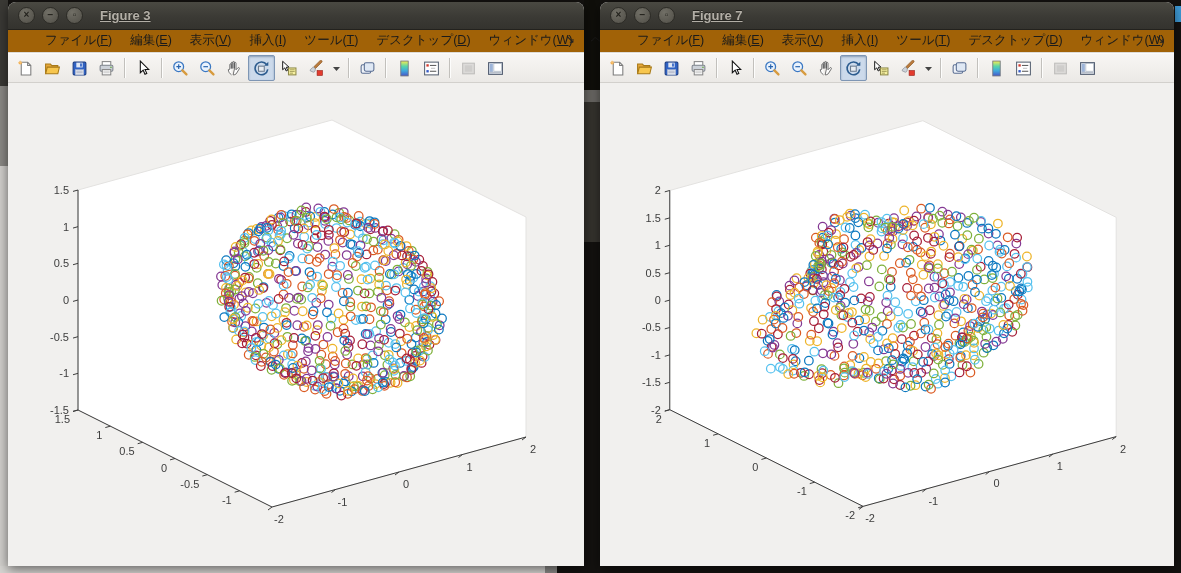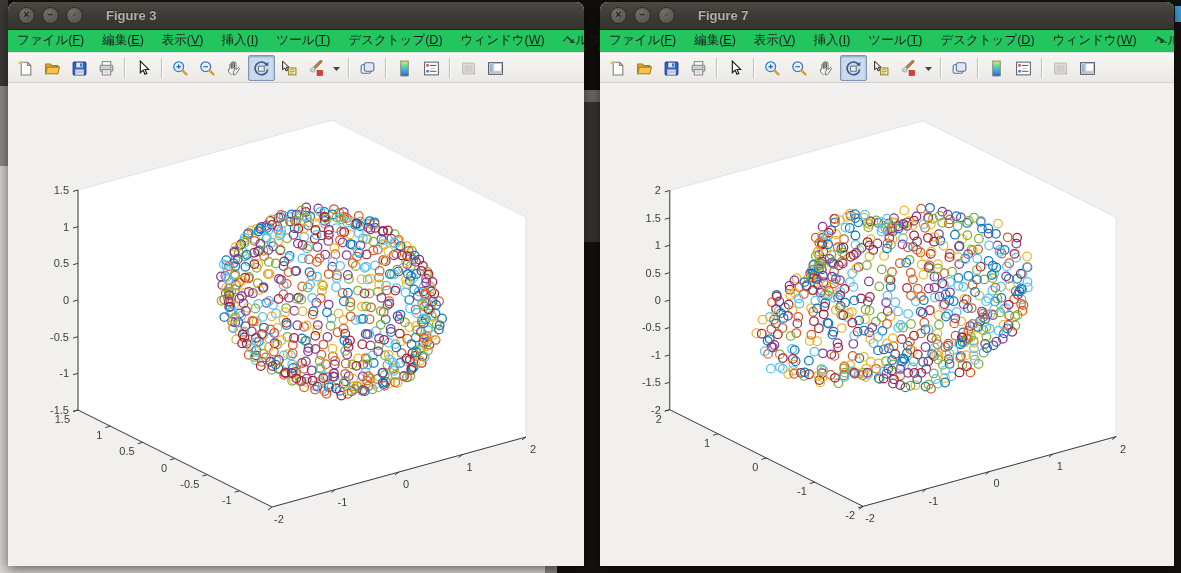--- a/index.html
+++ b/index.html
@@ -31,26 +31,27 @@
     padding:0 10px;box-sizing:border-box;
     background:linear-gradient(#4a4942,#3b3a35 55%,#34332e);
     border-bottom:1px solid #23221e;
   }
   .winbtn{
     width:15px;height:15px;border-radius:50%;margin-right:7px;flex:0 0 auto;
     background:radial-gradient(circle at 35% 30%, #716f66, #504e47);
     border:1px solid #2c2b26;color:#23221d;font-size:10px;line-height:14px;
     text-align:center;font-weight:bold;cursor:default;
   }
-  .title{color:#b2aea6;font-weight:bold;font-size:13px;margin-left:16px;
-    text-shadow:0 -1px 0 #24231f;white-space:nowrap;}
+  .title{color:#b2aea6;font-weight:bold;font-size:13px;margin-left:10px;
+    text-shadow:0 -1px 0 #24231f;white-space:nowrap;text-decoration:underline;}
   .menubar{
-    height:22px;background:#22c55e;display:flex;align-items:center;
+    height:22px;background:#a16207;display:flex;align-items:center;
     font-size:12.5px;color:#1b1b1b;position:relative;
     border-bottom:1px solid #dddbd7;
+    padding-left:28px;
   }
   .menu-item{padding:0 9px;height:22px;line-height:21px;white-space:nowrap;cursor:default;}
   .menu-item .mk{text-decoration:underline;}
   .menu-overflow{position:absolute;right:9px;top:2px;font-size:12px;color:#222;}
   .toolbar{
     height:28px;display:flex;align-items:center;padding:0 4px;
     background:linear-gradient(#f8f6f4,#ebe9e6);
     border-top:1px solid #fcfbfa;border-bottom:1px solid #d2d0cc;
   }
   .tool-btn{

